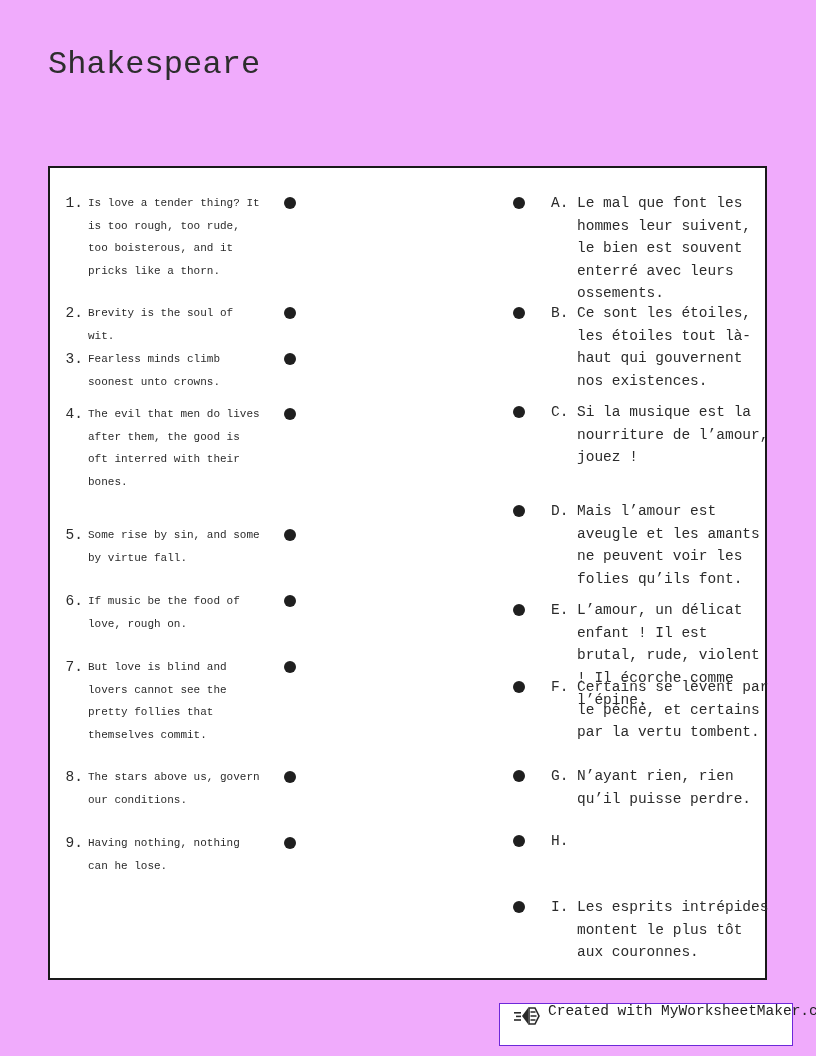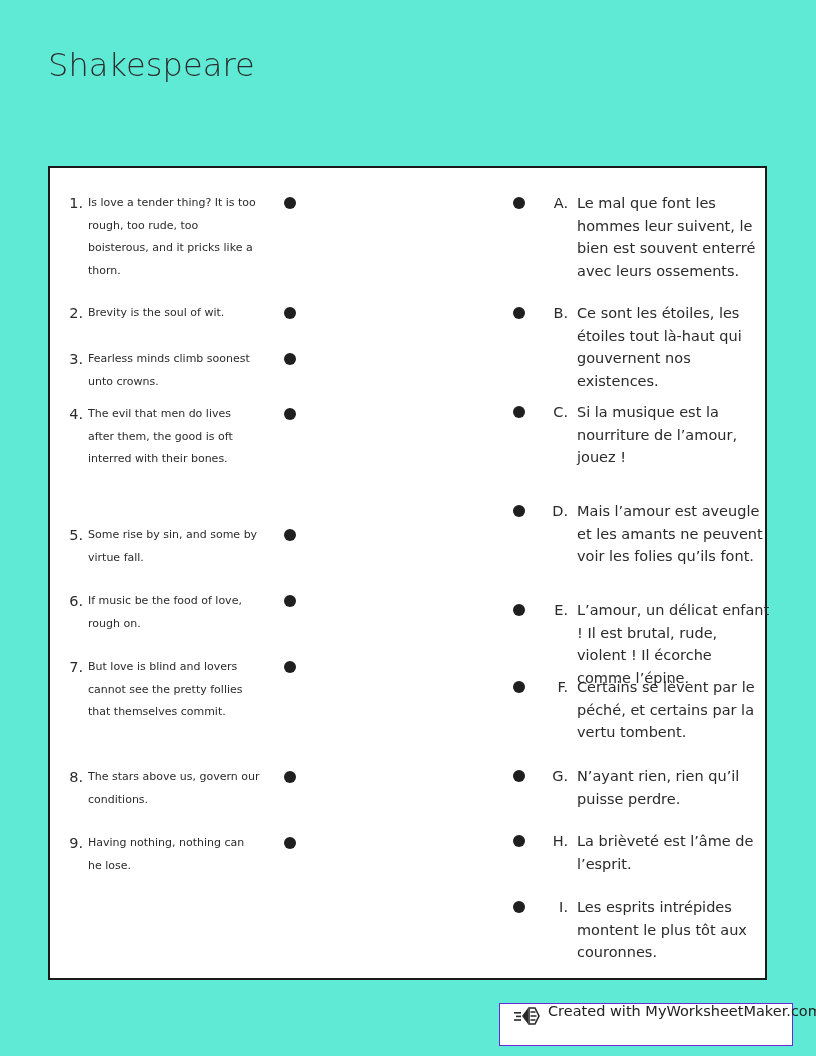--- a/index.html
+++ b/index.html
@@ -11,21 +11,22 @@
     width: 816px;
     height: 1056px;
     position: relative;
     font-family: "DejaVu Sans", "Liberation Sans", sans-serif;
     -webkit-font-smoothing: antialiased;
   }
 
   .page {
     position: absolute;
     inset: 0;
-    background: #5eead4;
+    background: #f0abfc;
+    font-family: Liberation Mono, monospace;
   }
 
   
   .page-title {
     position: absolute;
     left: 48px;
     top: 46px;
     font-size: 32px;
     font-weight: 300;
     color: #2d2d2d;
@@ -318,21 +319,20 @@
               <span class="marker">G.</span>
               <span class="text">N’ayant rien, rien qu’il puisse perdre.</span>
             </div>
           </div>
           <div class="item item-right" style="position: absolute; top: 662px; left: 0px; right: 0px;">
             <div class="item-body">
               <span class="dot-cell">
                 <span class="dot"></span>
               </span>
               <span class="marker">H.</span>
-              <span class="text">La brièveté est l’âme de l’esprit.</span>
             </div>
           </div>
           <div class="item item-right" style="position: absolute; top: 728px; left: 0px; right: 0px;">
             <div class="item-body">
               <span class="dot-cell">
                 <span class="dot"></span>
               </span>
               <span class="marker">I.</span>
               <span class="text">Les esprits intrépides montent le plus tôt aux couronnes.</span>
             </div>

